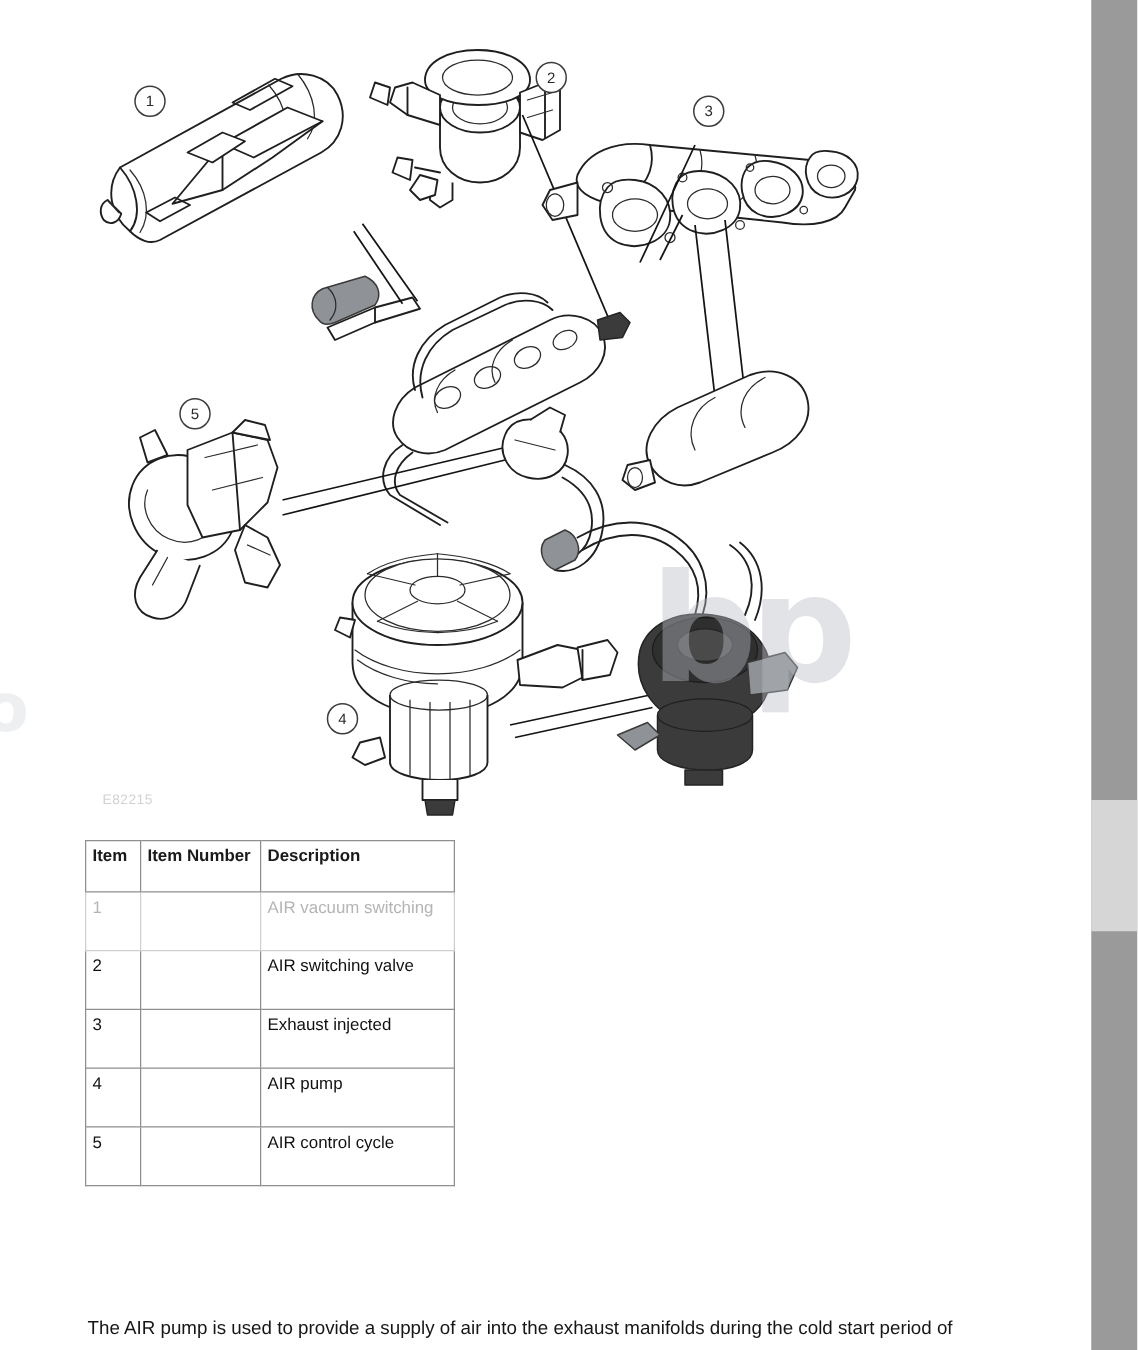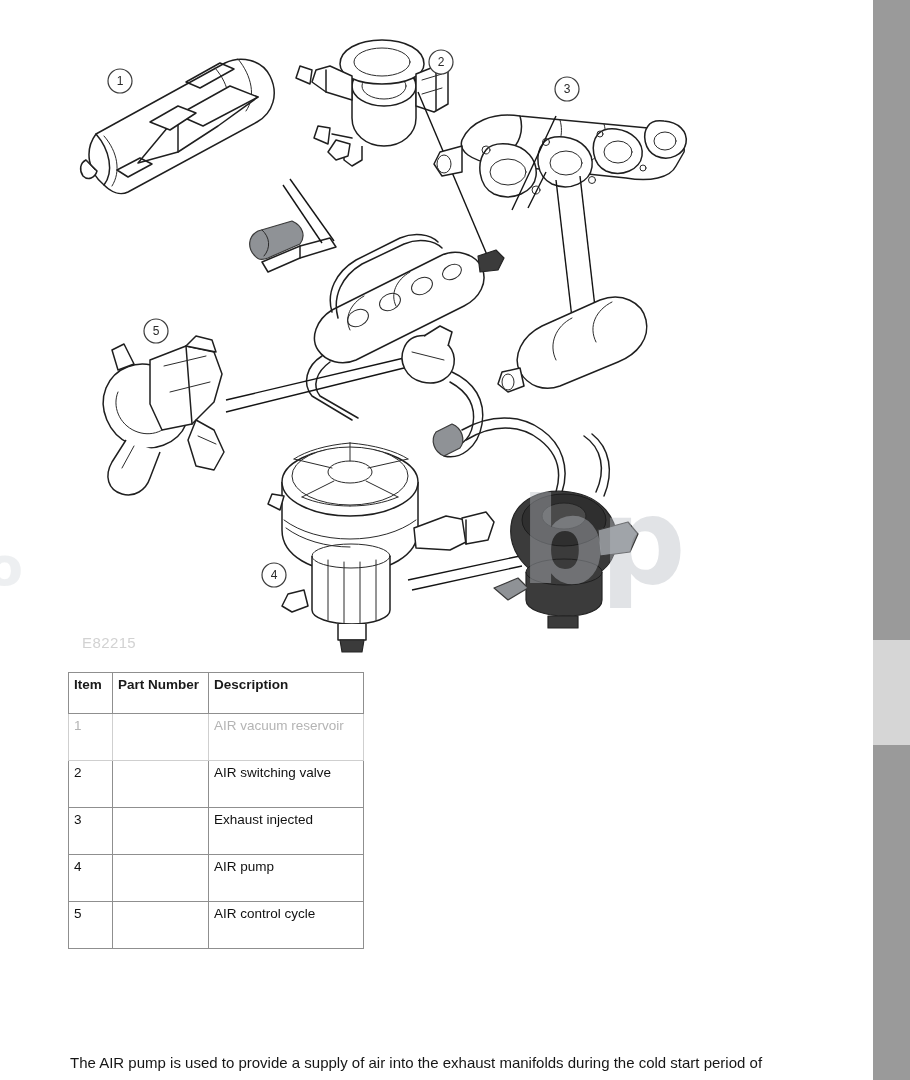--- a/index.html
+++ b/index.html
@@ -54,39 +54,39 @@
   #illustration svg {
     display: block;
     width: 873px;
     height: 660px;
   }
 
   .fig-code {
     position: absolute;
     left: 82px;
     top: 634px;
-    font-size: 15px;
+    font-size: 11px;
     letter-spacing: 0.4px;
     color: #d2d2d2;
     font-family: "Liberation Sans", sans-serif;
   }
 
   
   .watermark {
     position: absolute;
     pointer-events: none;
     font-family: "DejaVu Sans", sans-serif;
     font-weight: bold;
     color: #b9bdc4;
     opacity: 0.55;
     user-select: none;
   }
   #watermark-center {
     left: 520px;
-    top: 482px;
+    top: 445px;
     font-size: 120px;
     line-height: 1;
     letter-spacing: -6px;
     opacity: 0.42;
   }
   #watermark-left {
     left: -14px;
     top: 540px;
     font-size: 54px;
     line-height: 1;
@@ -422,29 +422,29 @@
 
   <table id="parts-table">
     <colgroup>
       <col class="c-item">
         <col class="c-part">
         <col class="c-desc">
     </colgroup>
     <thead>
       <tr>
         <th>Item</th>
-        <th>Part Number</th>
+        <th>Item Number</th>
         <th class="desc-head">Description</th>
       </tr>
     </thead>
     <tbody>
       <tr class="faded">
         <td>1</td>
         <td class="blank"></td>
-        <td>AIR vacuum reservoir</td>
+        <td>AIR vacuum switching</td>
       </tr>
       <tr>
         <td>2</td>
         <td class="blank"></td>
         <td>AIR switching valve</td>
       </tr>
       <tr>
         <td>3</td>
         <td class="blank"></td>
         <td>Exhaust injected</td>

